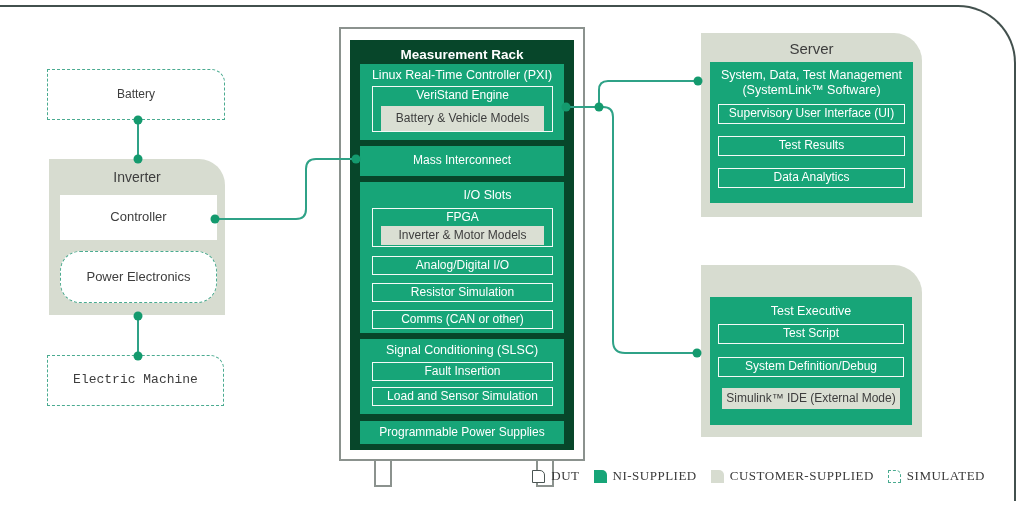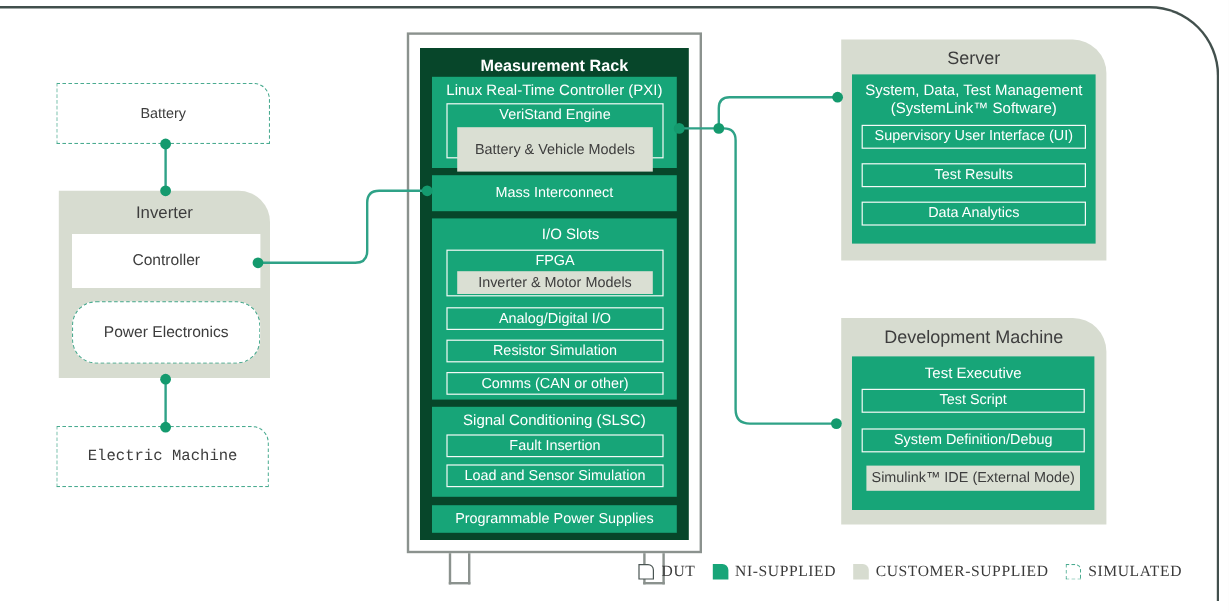--- a/index.html
+++ b/index.html
@@ -74,30 +74,30 @@
   </div>
 
   <div class="abs green" style="left:360px;top:64px;width:204px;height:76px;"></div>
   <div class="abs ctr title-grp" style="left:360px;top:68px;width:204px;height:14px;">
     <span>Linux Real-Time Controller (PXI)</span>
   </div>
   <div class="abs outline" style="left:372px;top:86px;width:181px;height:46px;"></div>
   <div class="abs ctr lbl" style="left:372px;top:89px;width:181px;height:14px;color:#fff;">
     <span>VeriStand Engine</span>
   </div>
-  <div class="abs graybox ctr lbl" style="left:381px;top:106px;width:163px;height:37px;">
+  <div class="abs graybox ctr lbl" style="left:381px;top:106px;width:163px;height:25px;">
     <span>Battery &amp; Vehicle Models</span>
   </div>
 
   <div class="abs green ctr lbl" style="left:360px;top:146px;width:204px;height:30px;">
     <span>Mass Interconnect</span>
   </div>
 
   <div class="abs green" style="left:360px;top:182px;width:204px;height:151px;"></div>
-  <div class="abs ctr title-grp" style="left:356px;top:188px;width:239px;height:14px;">
+  <div class="abs ctr title-grp" style="left:368px;top:188px;width:239px;height:14px;">
     <span>I/O Slots</span>
   </div>
   <div class="abs outline" style="left:372px;top:208px;width:181px;height:39px;"></div>
   <div class="abs ctr lbl" style="left:372px;top:211px;width:181px;height:13px;color:#fff;">
     <span>FPGA</span>
   </div>
   <div class="abs graybox ctr lbl" style="left:381px;top:226px;width:163px;height:19px;">
     <span>Inverter &amp; Motor Models</span>
   </div>
   <div class="abs outline ctr lbl" style="left:372px;top:256px;width:181px;height:19px;">
@@ -140,23 +140,20 @@
     <span>Supervisory User Interface (UI)</span>
   </div>
   <div class="abs outline ctr lbl" style="left:718px;top:136px;width:187px;height:20px;">
     <span>Test Results</span>
   </div>
   <div class="abs outline ctr lbl" style="left:718px;top:168px;width:187px;height:20px;">
     <span>Data Analytics</span>
   </div>
 
   <div class="abs sage tr28" style="left:701px;top:265px;width:221px;height:172px;"></div>
-  <div class="abs ctr title-md" style="left:701px;top:272px;width:221px;height:18px;">
-    <span>Development Machine</span>
-  </div>
   <div class="abs green" style="left:710px;top:297px;width:202px;height:128px;"></div>
   <div class="abs ctr title-grp" style="left:710px;top:303px;width:202px;height:15px;">
     <span>Test Executive</span>
   </div>
   <div class="abs outline ctr lbl" style="left:718px;top:324px;width:186px;height:20px;">
     <span>Test Script</span>
   </div>
   <div class="abs outline ctr lbl" style="left:718px;top:357px;width:186px;height:20px;">
     <span>System Definition/Debug</span>
   </div>

